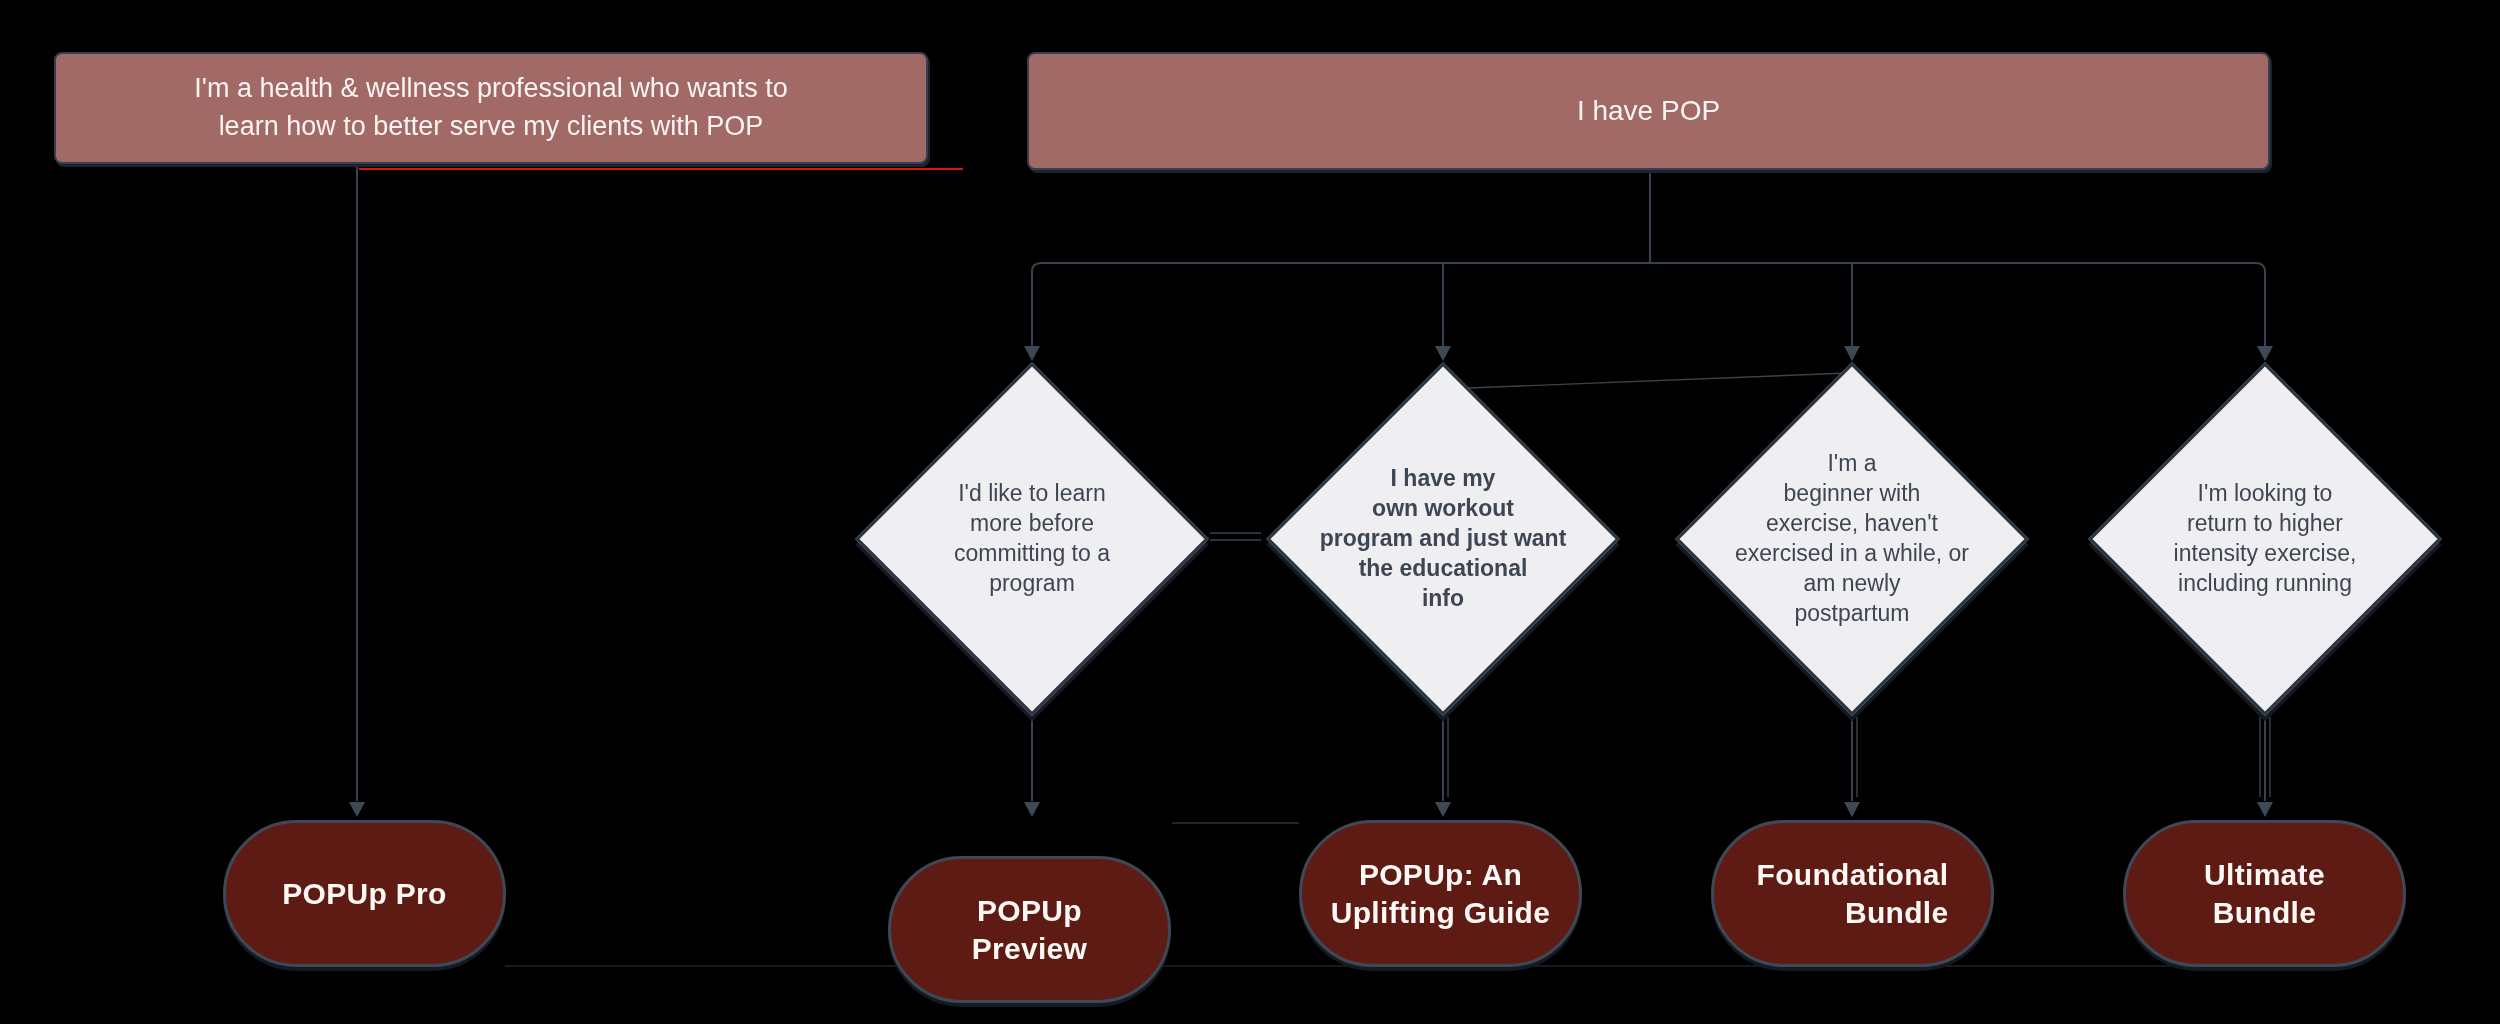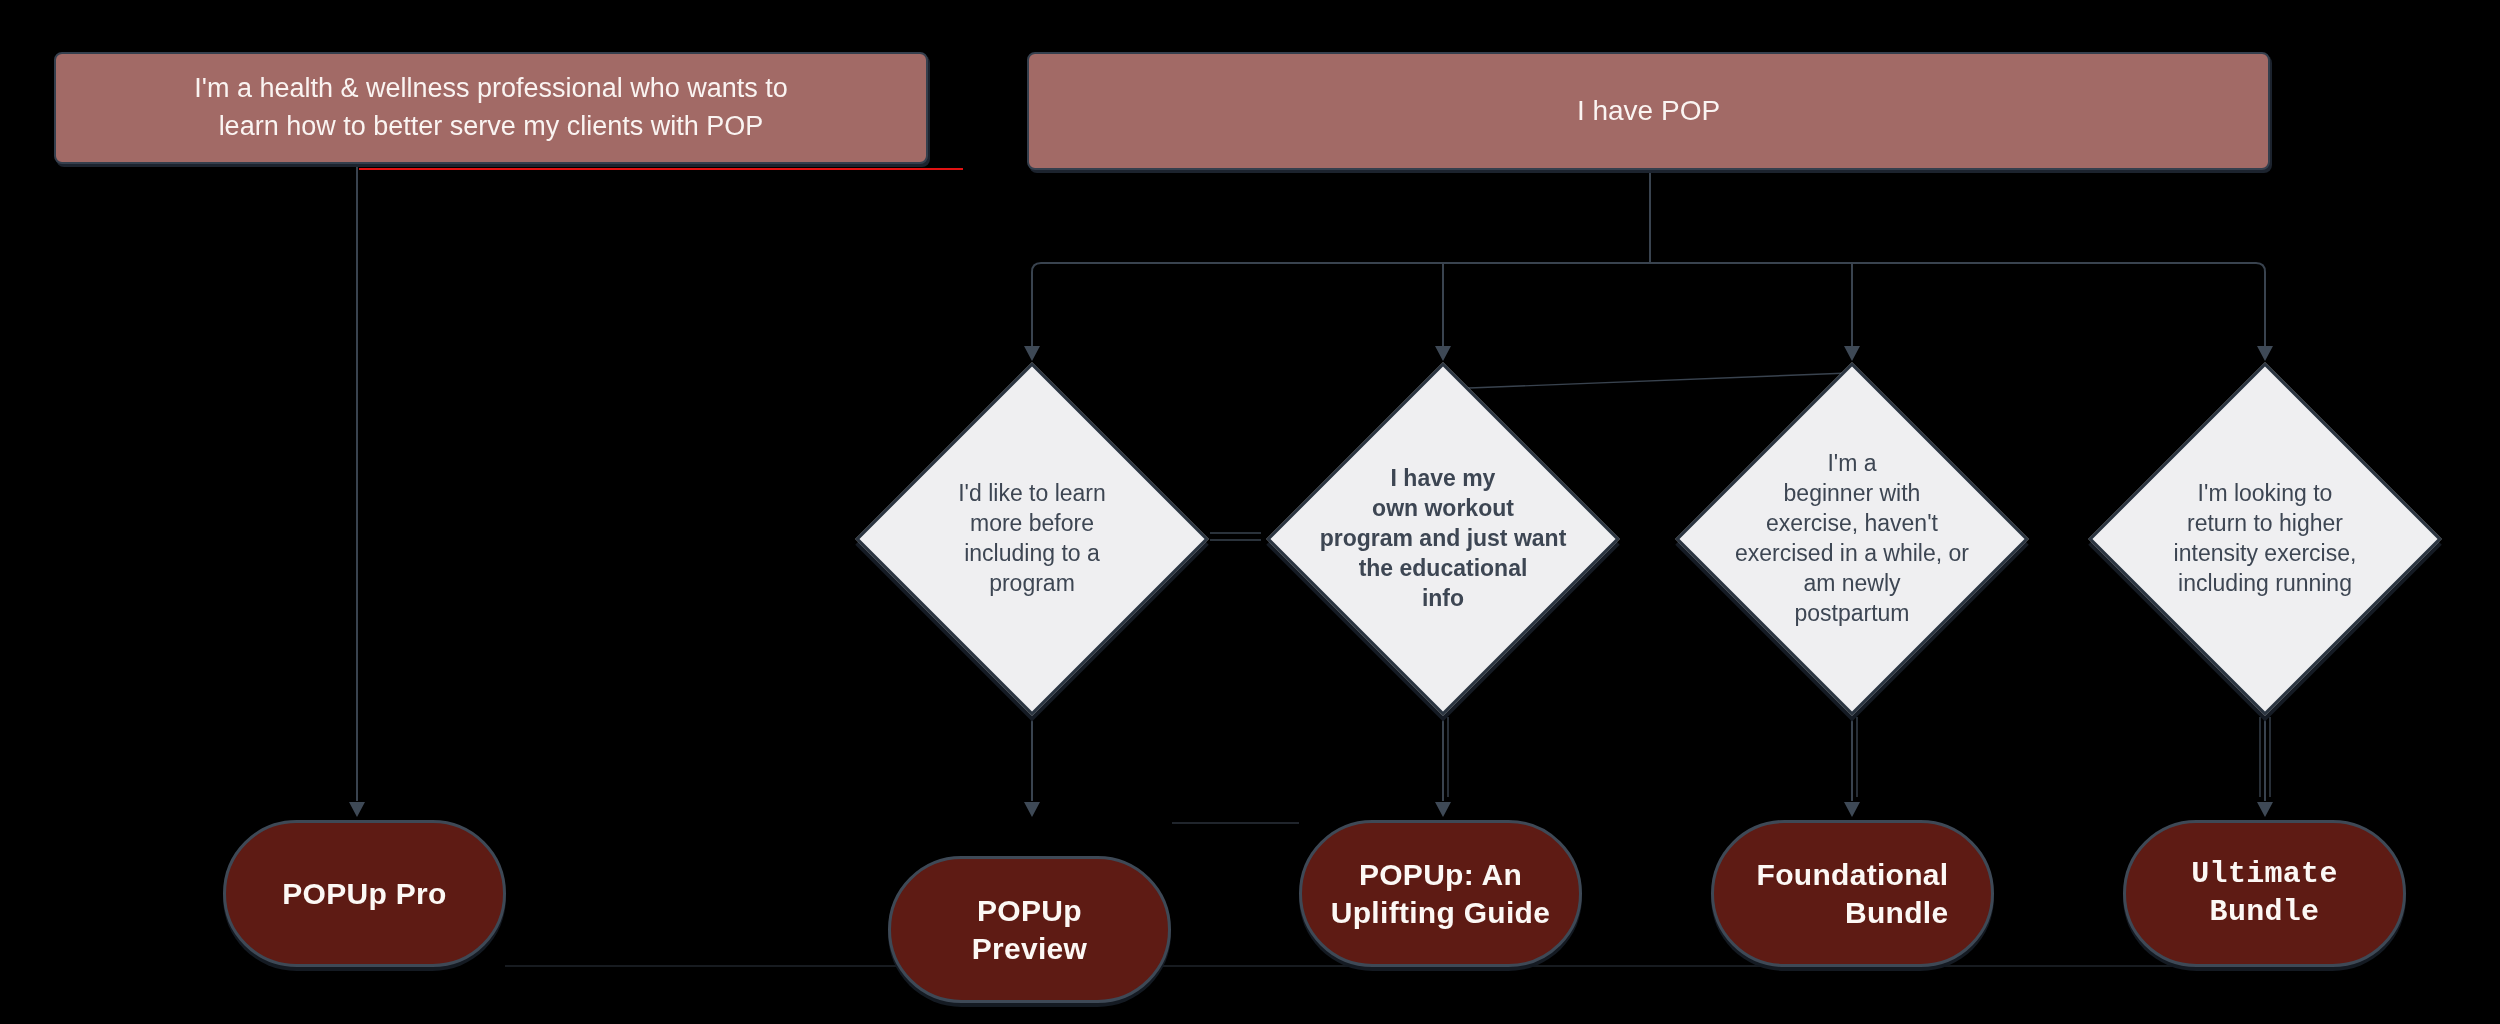--- a/index.html
+++ b/index.html
@@ -84,21 +84,21 @@
 
   <div class="node-box b2" style="left:1027px;top:52px;width:1243px;height:118px;">I have POP</div>
 
   <div class="diamond-rot" style="left:907px;top:414px;"></div>
   <div class="diamond-rot" style="left:1318px;top:414px;"></div>
   <div class="diamond-rot" style="left:1727px;top:414px;"></div>
   <div class="diamond-rot" style="left:2140px;top:414px;"></div>
 
   <div class="diamond-label" style="left:872px;top:419px;">I'd like to learn
 more before
-including to a
+committing to a
 program</div>
   <div class="diamond-label" style="left:1283px;top:419px;font-weight:bold;">I have my
 own workout
 program and just want
 the educational
 info</div>
   <div class="diamond-label" style="left:1692px;top:419px;">I'm a
 beginner with
 exercise, haven't
 exercised in a while, or
@@ -109,16 +109,16 @@
 intensity exercise,
 including running</div>
 
   <div class="pill" style="left:223px;top:820px;">POPUp Pro</div>
   <div class="pill" style="left:888px;top:856px;">POPUp
 Preview</div>
   <div class="pill" style="left:1299px;top:820px;text-align:center;">POPUp: An
 Uplifting Guide</div>
   <div class="pill" style="left:1711px;top:820px;text-align:right;">Foundational
 Bundle</div>
-  <div class="pill" style="left:2123px;top:820px;font-family:Liberation Mono, monospace;">Ultimate
+  <div class="pill" style="left:2123px;top:820px;">Ultimate
 Bundle</div>
 
 </div>
 
 </body></html>

